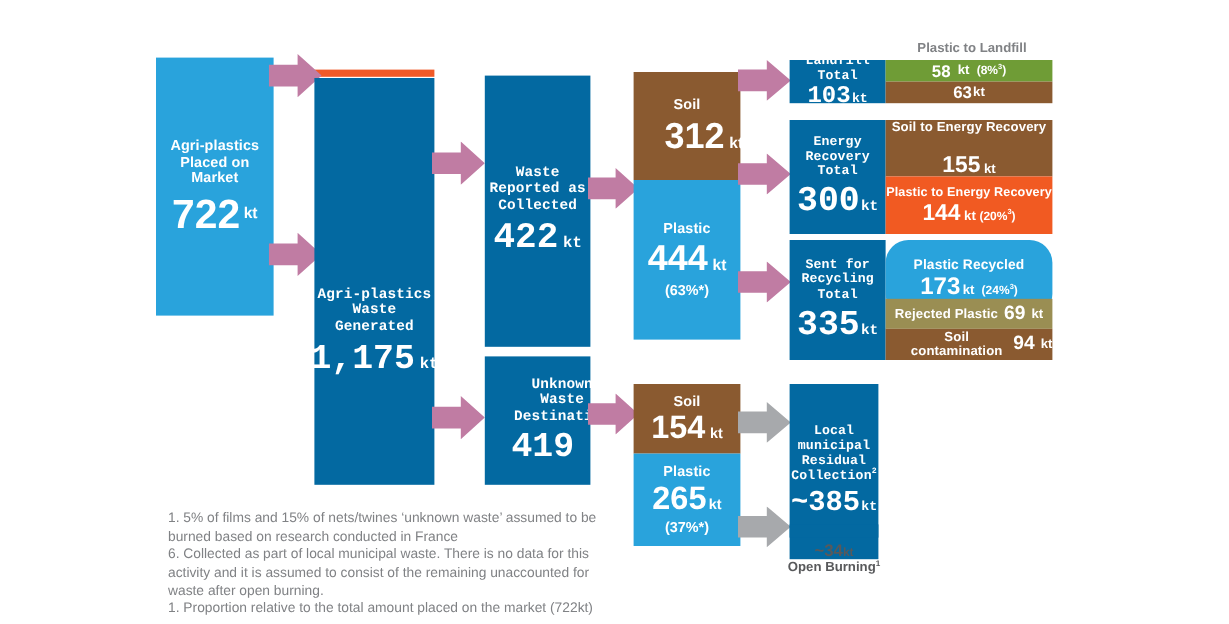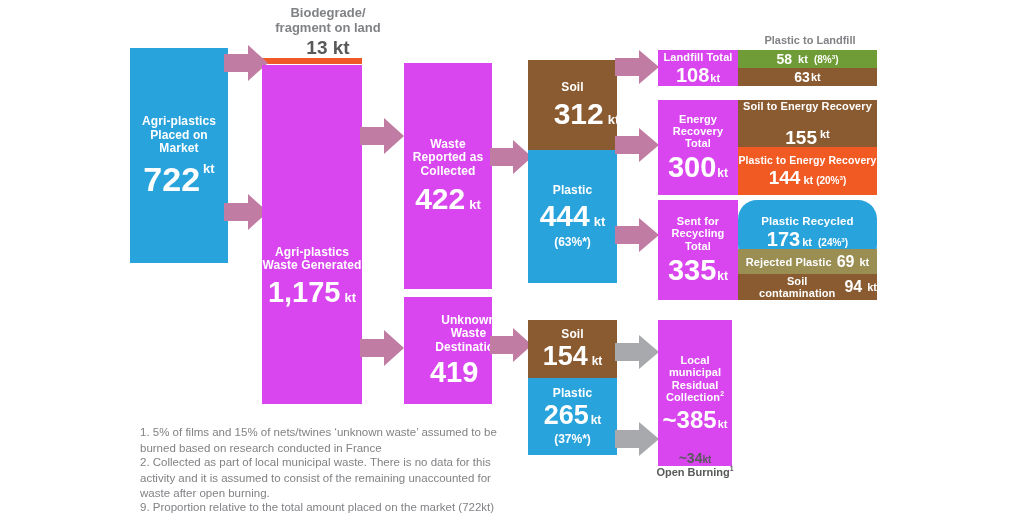--- a/index.html
+++ b/index.html
@@ -38,21 +38,21 @@
     line-height: 1;
   }
   .unit {
     font-weight: bold;
   }
   .pct {
     font-weight: bold;
   }
   
   .c-blue   { background: #29a3dc; }
-  .c-yellow { background: #d946ef; }
+  .c-yellow { background: #0369a1; font-family: Liberation Mono, monospace; }
   .c-brown  { background: #8a5a30; }
   .c-green  { background: #6f9c36; }
   .c-orange { background: #f15a22; }
   .c-olive  { background: #9a8e53; }
   .c-red    { background: #f05a28; }
 
   
   .arrow {
     position: absolute;
   }
@@ -94,35 +94,30 @@
     text-align: center;
     gap: 6px;
   }
   sup { font-size: 0.62em; line-height: 0; }
 </style>
 </head>
 <body>
 
 <div id="canvas">
 
-  <div class="cap" style="left:258px; top:6px; width:140px; font-size:13px;">
-    <div>Biodegrade/</div>
-    <div>fragment on land</div>
-    <div style="font-size:19px; color:#58595b; margin-top:1px;">13 kt</div>
-  </div>
 
   <div class="c-red" style="position:absolute; left:262px; top:58px; width:100px; height:6px;"></div>
 
   <div class="box c-blue" style="left:130px; top:48px; width:98px; height:215px;">
     <div class="lbl" style="font-size:12px;">
       <div>Agri-plastics</div>
       <div>Placed on</div>
       <div>Market</div>
     </div>
-    <div style="display:flex; align-items:flex-start; gap:3px; margin-top:6px;">
+    <div style="display:flex; align-items:center; gap:3px; margin-top:6px;">
       <span class="big" style="font-size:34px;">722</span>
       <span class="unit" style="font-size:13px;">kt</span>
     </div>
   </div>
 
   <div class="arrow" style="left:224px; top:45px;">
     <svg width="44" height="36" viewBox="0 0 44 36">
         <polygon points="0,9 24,9 24,0 44,18 24,36 24,27 0,27" fill="#c07ca3"></polygon>
       </svg>
   </div>
@@ -223,21 +218,21 @@
     <svg width="44" height="34" viewBox="0 0 44 34">
         <polygon points="0,8 24,8 24,0 44,17 24,34 24,26 0,26" fill="#c07ca3"></polygon>
       </svg>
   </div>
 
   <div class="cap" style="left:735px; top:34px; width:150px; font-size:11px;">Plastic to Landfill</div>
 
   <div class="box c-yellow" style="left:658px; top:50px; width:80px; height:36px;">
     <div class="lbl" style="font-size:11px;">Landfill Total</div>
     <div style="display:flex; align-items:baseline; gap:1px; margin-top:1px;">
-      <span class="big" style="font-size:20px;">108</span>
+      <span class="big" style="font-size:20px;">103</span>
       <span class="unit" style="font-size:11px;">kt</span>
     </div>
   </div>
 
   <div class="inline-row c-green" style="left:738px; top:50px; width:139px; height:18px;">
     <span class="big" style="font-size:14px;">58</span>
     <span class="unit" style="font-size:11px;">kt</span>
     <span class="pct" style="font-size:10px;"><span>(8%</span><sup>3</sup><span>)</span></span>
   </div>
 
@@ -255,21 +250,21 @@
       <div>Total</div>
     </div>
     <div style="display:flex; align-items:baseline; gap:1px; margin-top:4px;">
       <span class="big" style="font-size:29px;">300</span>
       <span class="unit" style="font-size:12px;">kt</span>
     </div>
   </div>
 
   <div class="stack-row c-brown" style="left:738px; top:100px; width:139px; height:47px;">
     <div class="lbl" style="font-size:11px;">Soil to Energy Recovery</div>
-    <div style="display:flex; align-items:flex-start; gap:3px; margin-top:16px;">
+    <div style="display:flex; align-items:flex-end; gap:3px; margin-top:16px;">
       <span class="big" style="font-size:19px;">155</span>
       <span class="unit" style="font-size:11px;">kt</span>
     </div>
   </div>
 
   <div class="stack-row c-orange" style="left:738px; top:147px; width:139px; height:48px;">
     <div class="lbl" style="font-size:10.5px;">Plastic to Energy Recovery</div>
     <div style="display:flex; align-items:baseline; gap:3px; margin-top:1px;">
       <span class="big" style="font-size:19px;">144</span>
       <span class="unit" style="font-size:11px;">kt</span>
@@ -351,16 +346,16 @@
     </div>
   </div>
 
   <div class="c-yellow" style="position:absolute; left:658px; top:437px; width:74px; height:11px;"></div>
   <div class="cap" style="left:645px; top:450px; width:100px; font-size:11px; color:#58595b;">
     <div><span style="font-size:14px;">~34</span><span style="font-size:10px;">kt</span></div>
     <div><span>Open Burning</span><sup>1</sup></div>
   </div>
 
   <div class="foot" style="left:140px; top:425px; width:370px; font-size:11.5px;">1. 5% of films and 15% of nets/twines ‘unknown waste’ assumed to be burned based on research conducted in France</div>
-  <div class="foot" style="left:140px; top:455px; width:378px; font-size:11.5px;">2. Collected as part of local municipal waste. There is no data for this activity and it is assumed to consist of the remaining unaccounted for waste after open burning.</div>
-  <div class="foot" style="left:140px; top:500px; width:400px; font-size:11.5px;">9. Proportion relative to the total amount placed on the market (722kt)</div>
+  <div class="foot" style="left:140px; top:455px; width:378px; font-size:11.5px;">6. Collected as part of local municipal waste. There is no data for this activity and it is assumed to consist of the remaining unaccounted for waste after open burning.</div>
+  <div class="foot" style="left:140px; top:500px; width:400px; font-size:11.5px;">1. Proportion relative to the total amount placed on the market (722kt)</div>
 
 </div>
 
 </body></html>

